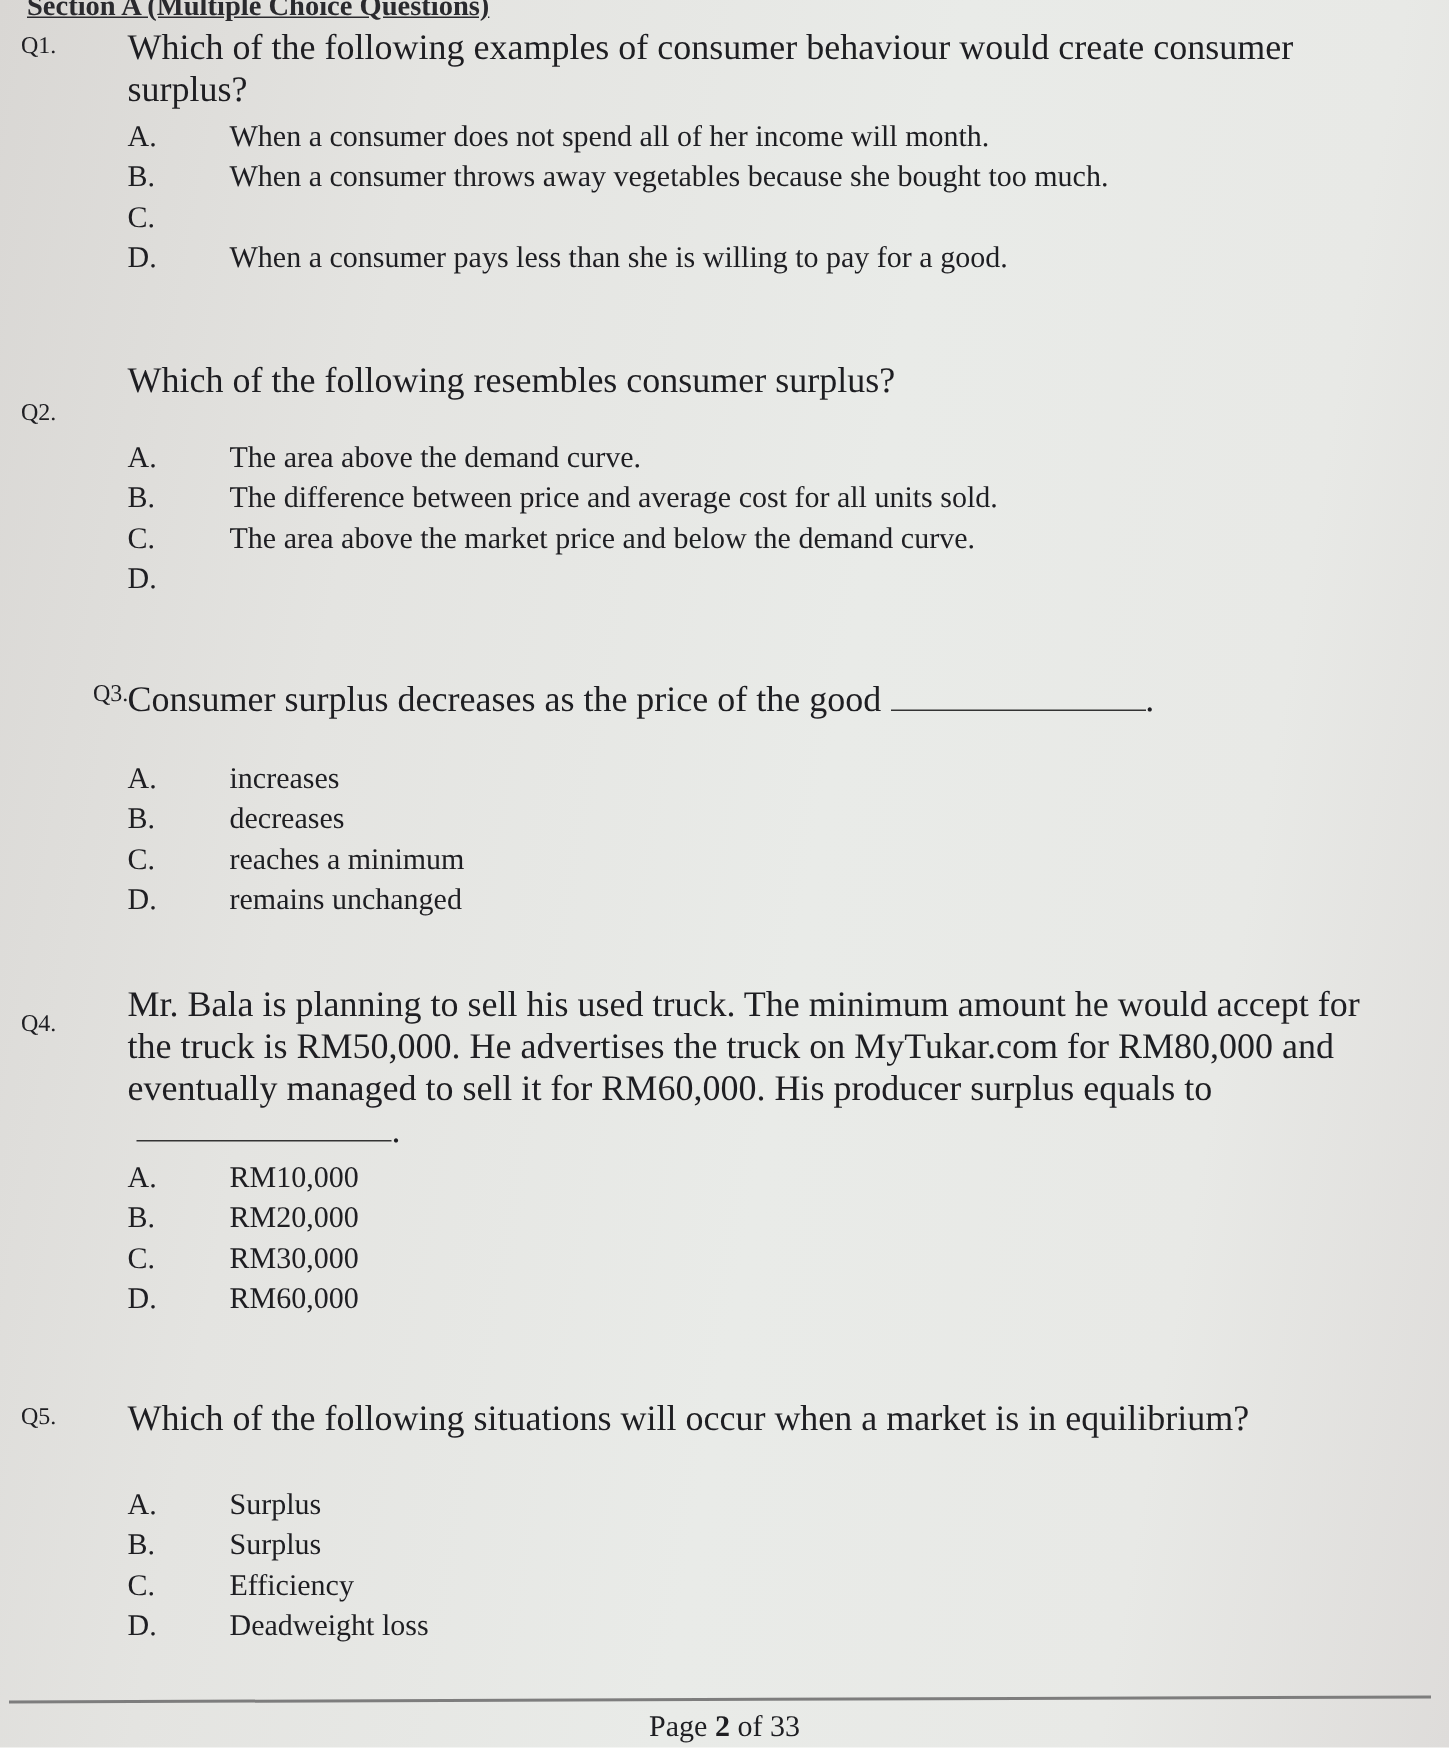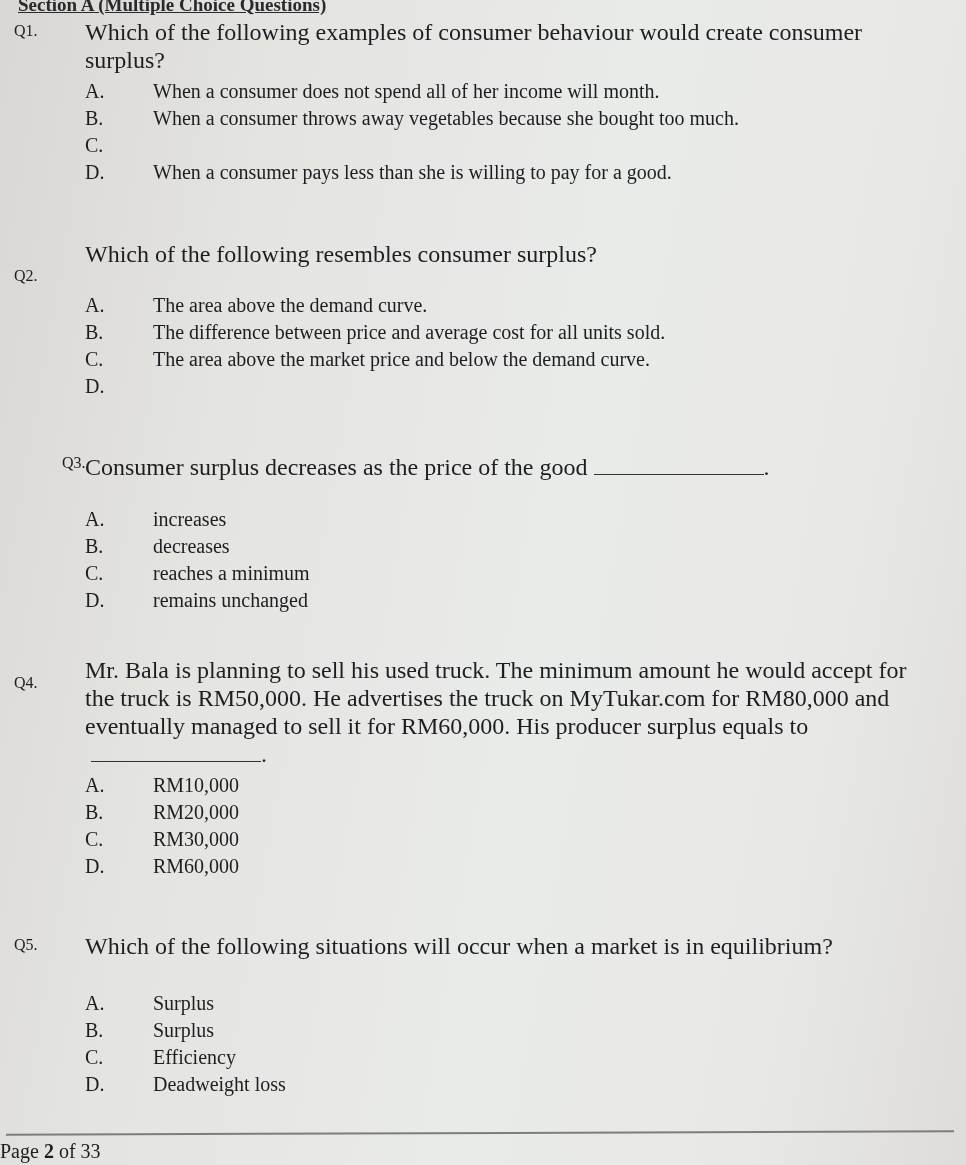--- a/index.html
+++ b/index.html
@@ -19,21 +19,21 @@
   .qtext { position:absolute; left:85px; font-size:24px; line-height:28px; width:860px; }
   .blank { display:inline-block; width:170px; border-bottom:1.5px solid #333; margin-left:6px; height:18px; vertical-align:baseline; }
   .opts { position:absolute; left:85px; }
   .opt { display:flex; font-size:20px; line-height:27px; }
   .opt .letter { width:68px; }
   .footer-line {
     position:absolute; left:6px; width:948px; top:1132px; height:2px;
     background:#7d7d7d; transform: rotate(-0.2deg);
   }
   .footer {
-    position:absolute; left:0; width:966px; top:1140px; 
+    position:absolute; left:0; width:966px; top:1140px; text-align:center;
     font-size:20px;
   }
   .footer b { font-weight:bold; }
 </style>
 </head>
 <body>
 
 <div class="section-title">Section A (Multiple Choice Questions)</div>
 
 <div class="q" style="top:18px;">

